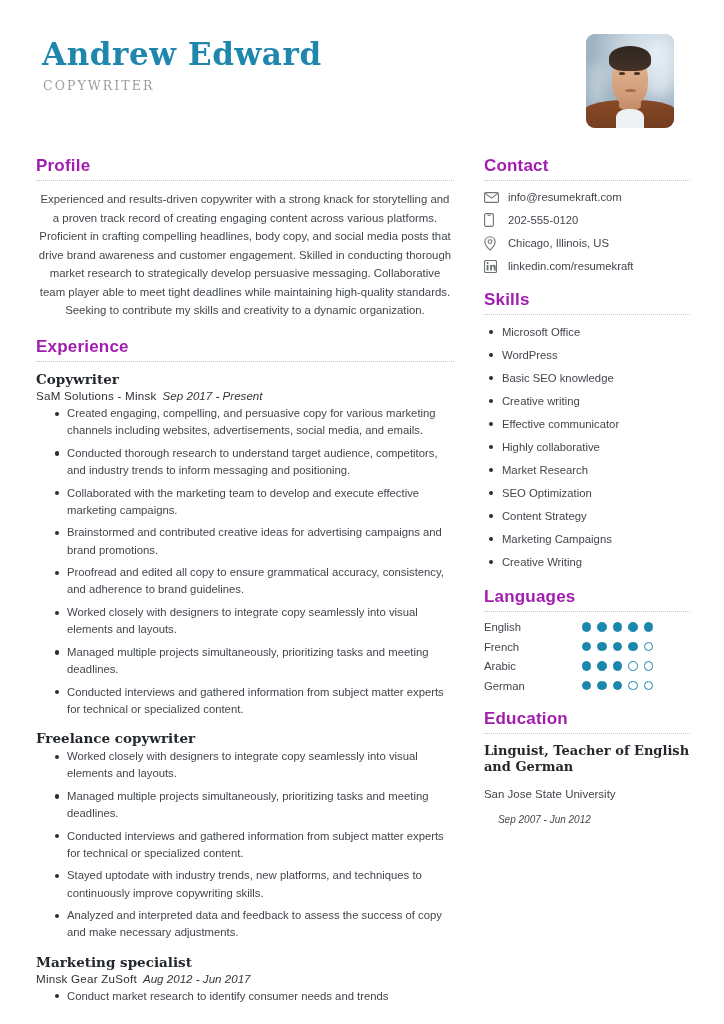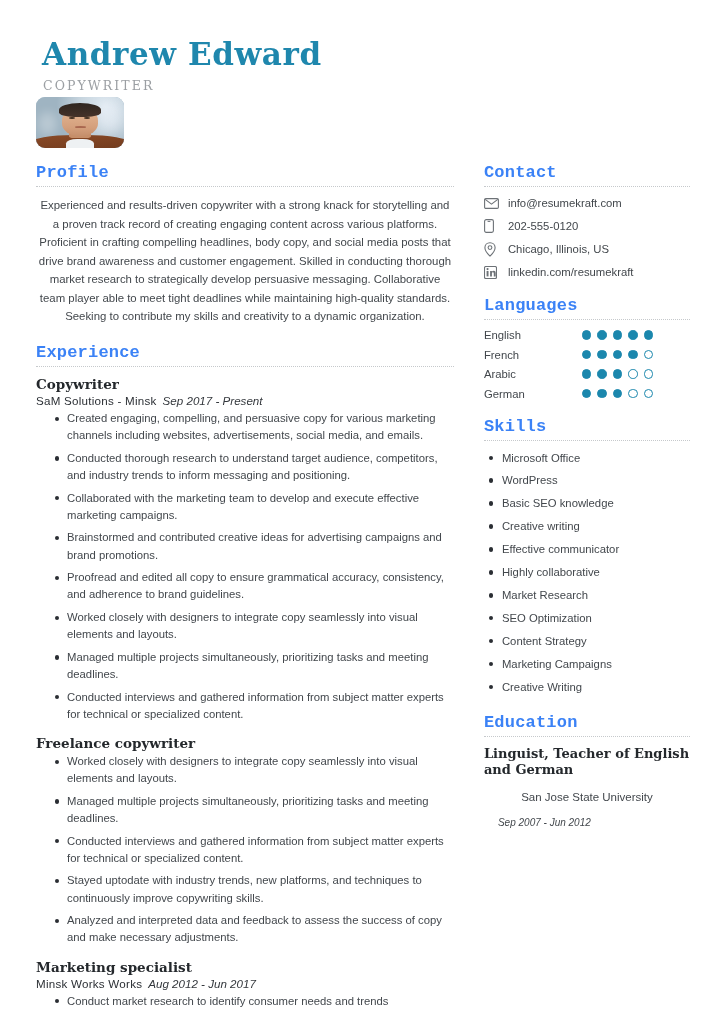--- a/index.html
+++ b/index.html
@@ -24,21 +24,20 @@
     padding: 30px 34px 0 36px;
     position: relative;
   }
 
   
   .header {
     display: flex;
     align-items: flex-start;
     justify-content: space-between;
     height: 118px;
-    flex-direction: column;
   }
   .header-text { padding-top: 8px; }
   .name {
     font-family: "DejaVu Serif", serif;
     font-size: 31px;
     font-weight: bold;
     color: #1f87ad;
     letter-spacing: 0.6px;
     line-height: 1.05;
     margin: 0 0 7px 6px;
@@ -107,25 +106,25 @@
   
   .body-cols {
     display: flex;
     gap: 30px;
   }
   .col-left { width: 430px; }
   .col-right { width: 212px; }
 
   
   .sec-title {
-    font-family: Liberation Mono, monospace;
+    font-family: Liberation Sans, sans-serif;
     font-size: 17px;
     font-weight: bold;
-    color: #3b82f6;
-    margin: 15px 0 4px 0;
+    color: #a21caf;
+    margin: 8px 0 4px 0;
     letter-spacing: 0.2px;
   }
   .sec-rule {
     border: 0;
     border-top: 1.6px dotted #c6c9cc;
     margin: 0 0 9px 0;
   }
   .section { margin-bottom: 17px; }
 
   
@@ -254,21 +253,20 @@
     font-size: 13px;
     font-weight: bold;
     color: #24282c;
     line-height: 1.25;
     margin: 0 0 13px 0;
   }
   .edu-school {
     font-size: 11.5px;
     color: #42474c;
     margin: 0 0 1px 0;
-    text-align: center;
   }
   .edu-dates {
     font-size: 10px;
     font-style: italic;
     color: #42474c;
     margin: 14px;
   }
 </style>
 </head>
 <body>
@@ -328,21 +326,21 @@
               <ul class="bullets">
                 <li>Worked closely with designers to integrate copy seamlessly into visual elements and layouts.</li>
                 <li>Managed multiple projects simultaneously, prioritizing tasks and meeting deadlines.</li>
                 <li>Conducted interviews and gathered information from subject matter experts for technical or specialized content.</li>
                 <li>Stayed uptodate with industry trends, new platforms, and techniques to continuously improve copywriting skills.</li>
                 <li>Analyzed and interpreted data and feedback to assess the success of copy and make necessary adjustments.</li>
               </ul>
             </div>
             <div class="job">
               <div class="job-role">Marketing specialist</div>
-              <div class="job-meta"><span class="job-company">Minsk Works Works</span><span class="job-dates">Aug 2012 - Jun 2017</span></div>
+              <div class="job-meta"><span class="job-company">Minsk Gear ZuSoft</span><span class="job-dates">Aug 2012 - Jun 2017</span></div>
               <ul class="bullets">
                 <li>Conduct market research to identify consumer needs and trends</li>
               </ul>
             </div>
           </div>
       </div>
 
     </div>
 
     <div class="col-right">
@@ -386,85 +384,85 @@
                   <circle cx="3.55" cy="3.1" r="1.1" fill="currentColor"></circle>
                   <path d="M6.1 10.4 V5 h1.8 v0.8 c0.4-0.7 1.1-1 1.9-1 1.2 0 1.9 0.8 1.9 2.2 v3.4 h-1.9 V7.4 c0-0.7-0.3-1.1-0.9-1.1 -0.6 0-1 0.4-1 1.1 v3 Z" fill="currentColor"></path>
                 </svg>
               </span>
               <span>linkedin.com/resumekraft</span>
             </li>
           </ul>
       </div>
 
       <div class="section">
-        <h2 class="sec-title">Languages</h2>
-        <hr class="sec-rule">
-        <div id="languages-list">
-            <div class="lang-row">
-              <div class="lang-name">English</div>
-              <div class="lang-dots">
-                <span class="dot"></span>
-                <span class="dot"></span>
-                <span class="dot"></span>
-                <span class="dot"></span>
-                <span class="dot"></span>
-              </div>
-            </div>
-            <div class="lang-row">
-              <div class="lang-name">French</div>
-              <div class="lang-dots">
-                <span class="dot"></span>
-                <span class="dot"></span>
-                <span class="dot"></span>
-                <span class="dot"></span>
-                <span class="dot empty"></span>
-              </div>
-            </div>
-            <div class="lang-row">
-              <div class="lang-name">Arabic</div>
-              <div class="lang-dots">
-                <span class="dot"></span>
-                <span class="dot"></span>
-                <span class="dot"></span>
-                <span class="dot empty"></span>
-                <span class="dot empty"></span>
-              </div>
-            </div>
-            <div class="lang-row">
-              <div class="lang-name">German</div>
-              <div class="lang-dots">
-                <span class="dot"></span>
-                <span class="dot"></span>
-                <span class="dot"></span>
-                <span class="dot empty"></span>
-                <span class="dot empty"></span>
-              </div>
-            </div>
-          </div>
-      </div>
-
-      <div class="section">
         <h2 class="sec-title">Skills</h2>
         <hr class="sec-rule">
         <ul class="skills" id="skills-list">
             <li>Microsoft Office</li>
             <li>WordPress</li>
             <li>Basic SEO knowledge</li>
             <li>Creative writing</li>
             <li>Effective communicator</li>
             <li>Highly collaborative</li>
             <li>Market Research</li>
             <li>SEO Optimization</li>
             <li>Content Strategy</li>
             <li>Marketing Campaigns</li>
             <li>Creative Writing</li>
           </ul>
       </div>
 
       <div class="section">
+        <h2 class="sec-title">Languages</h2>
+        <hr class="sec-rule">
+        <div id="languages-list">
+            <div class="lang-row">
+              <div class="lang-name">English</div>
+              <div class="lang-dots">
+                <span class="dot"></span>
+                <span class="dot"></span>
+                <span class="dot"></span>
+                <span class="dot"></span>
+                <span class="dot"></span>
+              </div>
+            </div>
+            <div class="lang-row">
+              <div class="lang-name">French</div>
+              <div class="lang-dots">
+                <span class="dot"></span>
+                <span class="dot"></span>
+                <span class="dot"></span>
+                <span class="dot"></span>
+                <span class="dot empty"></span>
+              </div>
+            </div>
+            <div class="lang-row">
+              <div class="lang-name">Arabic</div>
+              <div class="lang-dots">
+                <span class="dot"></span>
+                <span class="dot"></span>
+                <span class="dot"></span>
+                <span class="dot empty"></span>
+                <span class="dot empty"></span>
+              </div>
+            </div>
+            <div class="lang-row">
+              <div class="lang-name">German</div>
+              <div class="lang-dots">
+                <span class="dot"></span>
+                <span class="dot"></span>
+                <span class="dot"></span>
+                <span class="dot empty"></span>
+                <span class="dot empty"></span>
+              </div>
+            </div>
+          </div>
+      </div>
+
+      <div class="section">
         <h2 class="sec-title">Education</h2>
         <hr class="sec-rule">
         <div id="education-list">
             <div>
               <div class="edu-degree">Linguist, Teacher of English and German</div>
               <div class="edu-school">San Jose State University</div>
               <div class="edu-dates">Sep 2007 - Jun 2012</div>
             </div>
           </div>
       </div>

